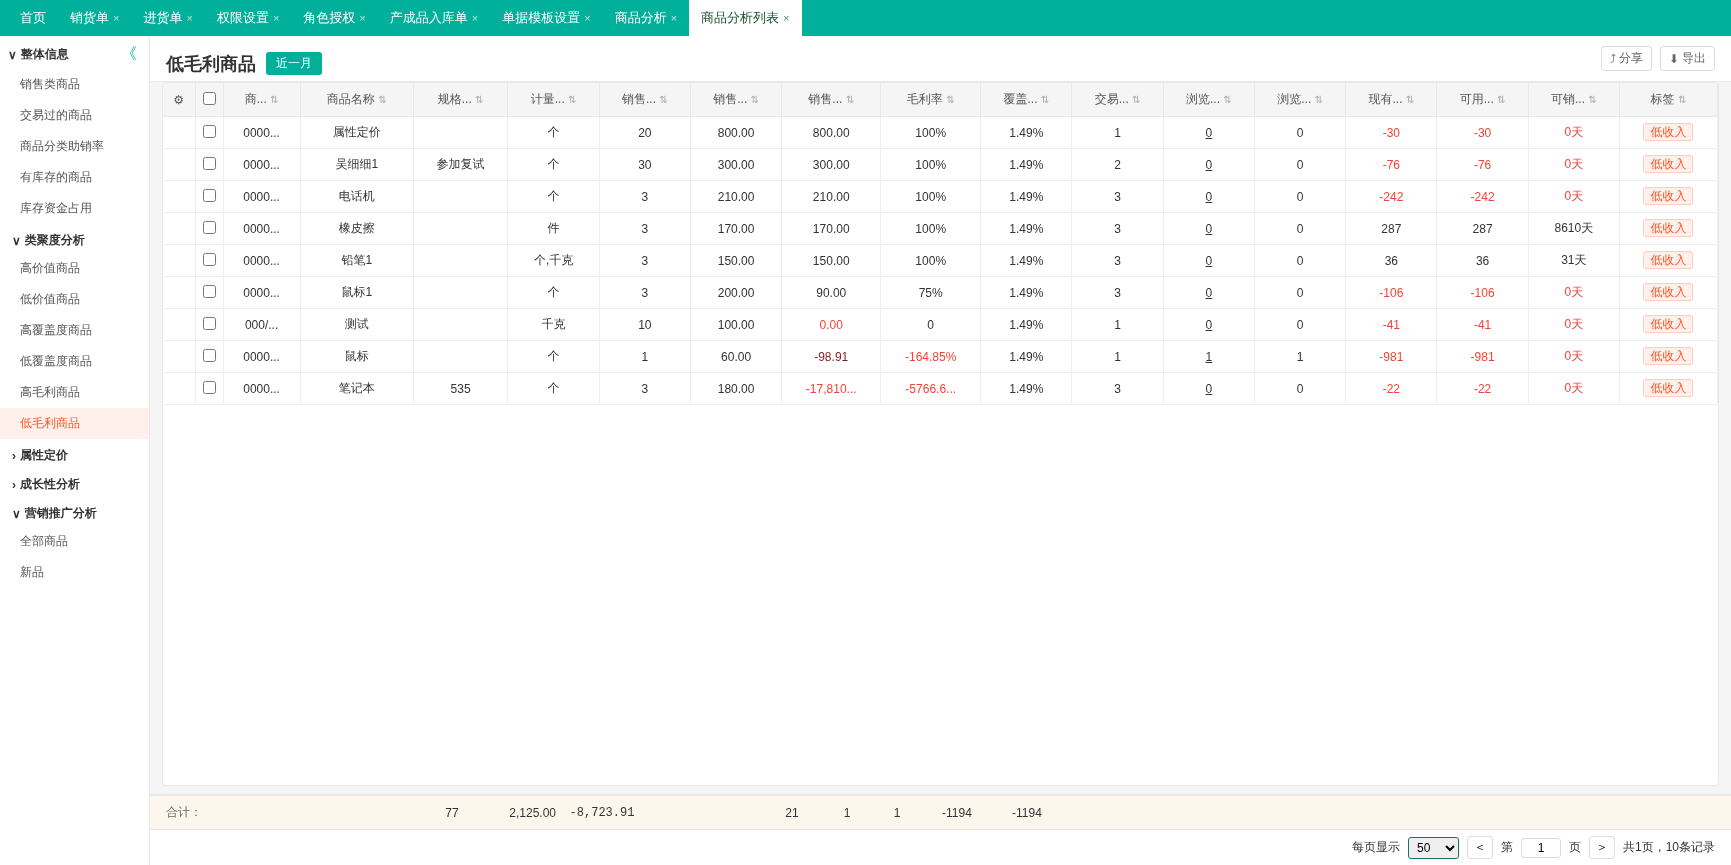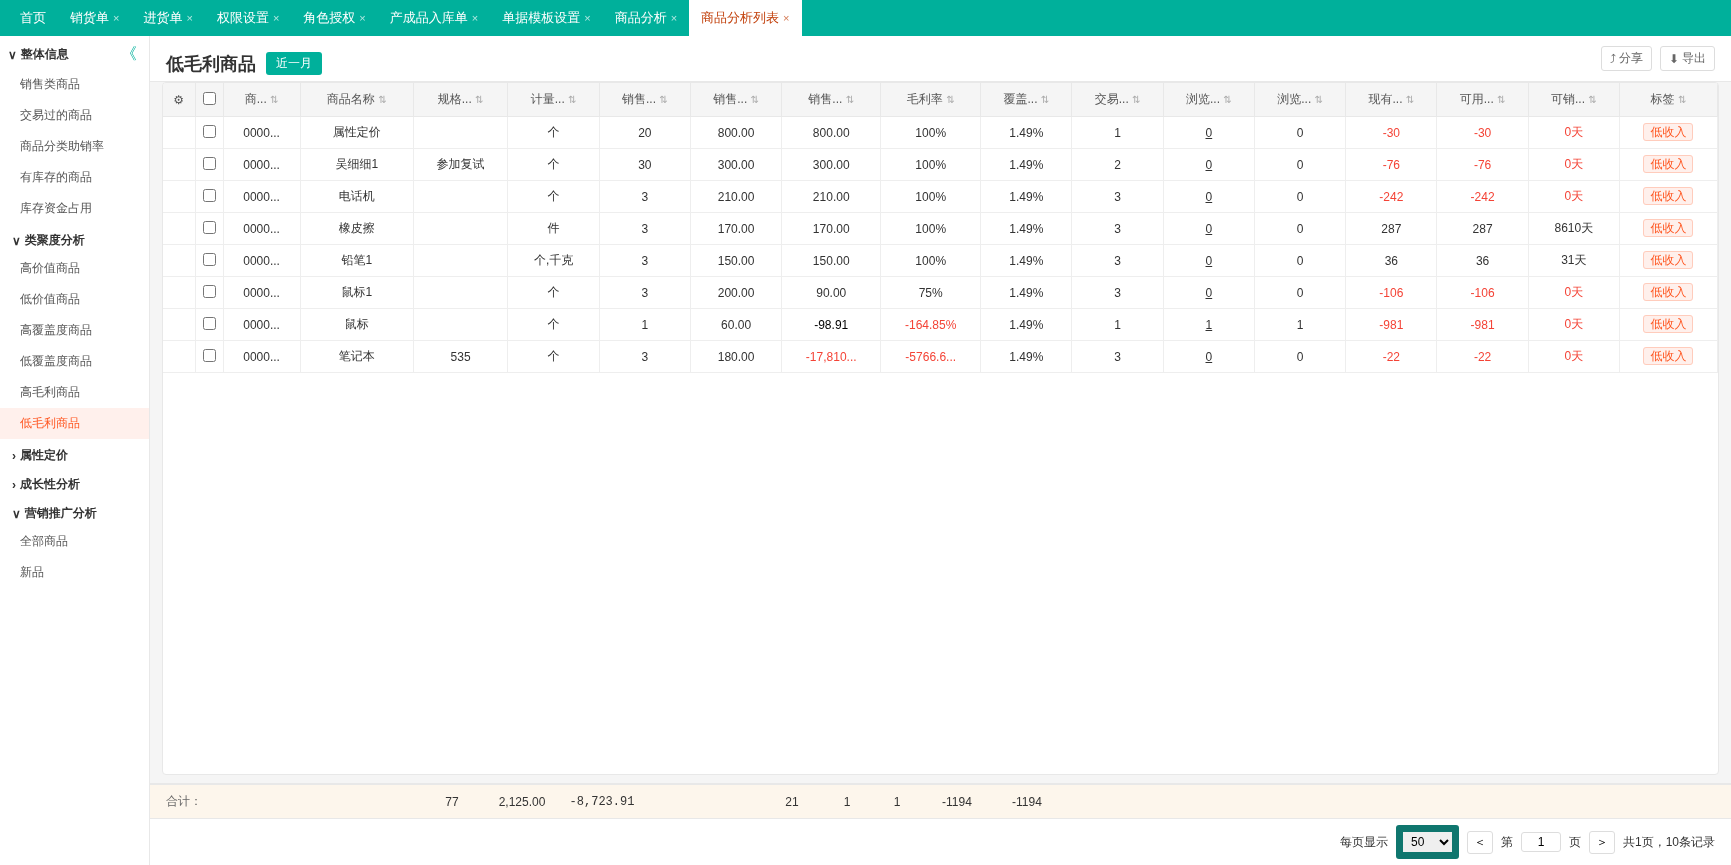--- a/index.html
+++ b/index.html
@@ -17,21 +17,21 @@
     .nav-item {
       color: #fff;
       padding: 0 12px;
       height: 36px;
       display: flex;
       align-items: center;
       cursor: pointer;
       font-size: 13px;
       white-space: nowrap;
     }
-    .nav-item.active { background: #fff; color: #c2410c; }
+    .nav-item.active { background: #fff; color: #14532d; }
     .nav-item .close-x { margin-left: 4px; font-size: 11px; opacity: 0.7; }
 
     
     .main-layout {
       display: flex;
       height: calc(100vh - 36px);
     }
 
     
     .sidebar {
@@ -213,21 +213,21 @@
       border-top: 1px solid #e8e8e8;
       padding: 6px 16px;
       display: flex;
       align-items: center;
       justify-content: flex-end;
       gap: 8px;
       font-size: 12px;
       flex-shrink: 0;
     }
     .page-size-select {
-      border: 7px solid #0f766e;
+      border: 1px solid #0f766e;
       border-radius: 3px;
       padding: 2px 4px;
       font-size: 12px;
     }
     .page-btn {
       border: 1px solid #ddd;
       background: #fff;
       padding: 2px 6px;
       border-radius: 3px;
       cursor: pointer;
@@ -491,27 +491,47 @@
     <td style="text-decoration:underline; cursor:pointer;">0</td>
     <td>0</td>
     <td style="color:#f44336">-106</td>
     <td style="color:#f44336">-106</td>
     <td style="color:#f44336">0天</td>
     <td><span style="color:#ff5722; background:#fff0ec; border:1px solid #ffccbc; padding:1px 6px; border-radius:3px;">低收入</span></td>
   </tr>
             <tr>
     <td></td>
     <td><input type="checkbox" style=""></td>
+    <td>000/...</td>
+    <td>测试</td>
+    <td></td>
+    <td>千克</td>
+    <td>10</td>
+    <td>100.00</td>
+    <td style="color:#f44336">0.00</td>
+    <td style="">0</td>
+    <td>1.49%</td>
+    <td>1</td>
+    <td style="text-decoration:underline; cursor:pointer;">0</td>
+    <td>0</td>
+    <td style="color:#f44336">-41</td>
+    <td style="color:#f44336">-41</td>
+    <td style="color:#f44336">0天</td>
+    <td><span style="color:#ff5722; background:#fff0ec; border:1px solid #ffccbc; padding:1px 6px; border-radius:3px;">低收入</span></td>
+  </tr>
+            <tr>
+    <td></td>
+    <td><input type="checkbox" style=""></td>
     <td>0000...</td>
     <td>鼠标</td>
     <td></td>
     <td>个</td>
     <td>1</td>
     <td>60.00</td>
-    <td style="color:#000000">-98.91</td>
+    <td style="color:#7f1d1d">-98.91</td>
     <td style="color:#f44336">-164.85%</td>
     <td>1.49%</td>
     <td>1</td>
     <td style="text-decoration:underline; cursor:pointer;">1</td>
     <td>1</td>
     <td style="color:#f44336">-981</td>
     <td style="color:#f44336">-981</td>
     <td style="color:#f44336">0天</td>
     <td><span style="color:#ff5722; background:#fff0ec; border:1px solid #ffccbc; padding:1px 6px; border-radius:3px;">低收入</span></td>
   </tr>
@@ -537,21 +557,21 @@
   </tr>
           </tbody>
       </table>
     </div>
 
     <div class="table-footer">
       <span class="total-label">合计：</span>
       <div class="total-values">
         <span class="total-cell" style="min-width:200px;"></span>
         <span class="total-cell" style="min-width:60px;">77</span>
-        <span class="total-cell" style="min-width:80px;">2,125.00</span>
+        <span class="total-cell" style="min-width:80px;text-align:right;">2,125.00</span>
         <span class="total-cell" style="min-width:80px;font-family:Liberation Mono, monospace;">-8,723.91</span>
         <span class="total-cell" style="min-width:60px;"></span>
         <span class="total-cell" style="min-width:60px;"></span>
         <span class="total-cell" style="min-width:60px;">21</span>
         <span class="total-cell" style="min-width:50px;">1</span>
         <span class="total-cell" style="min-width:50px;">1</span>
         <span class="total-cell" style="min-width:70px;">-1194</span>
         <span class="total-cell" style="min-width:70px;">-1194</span>
       </div>
     </div>

